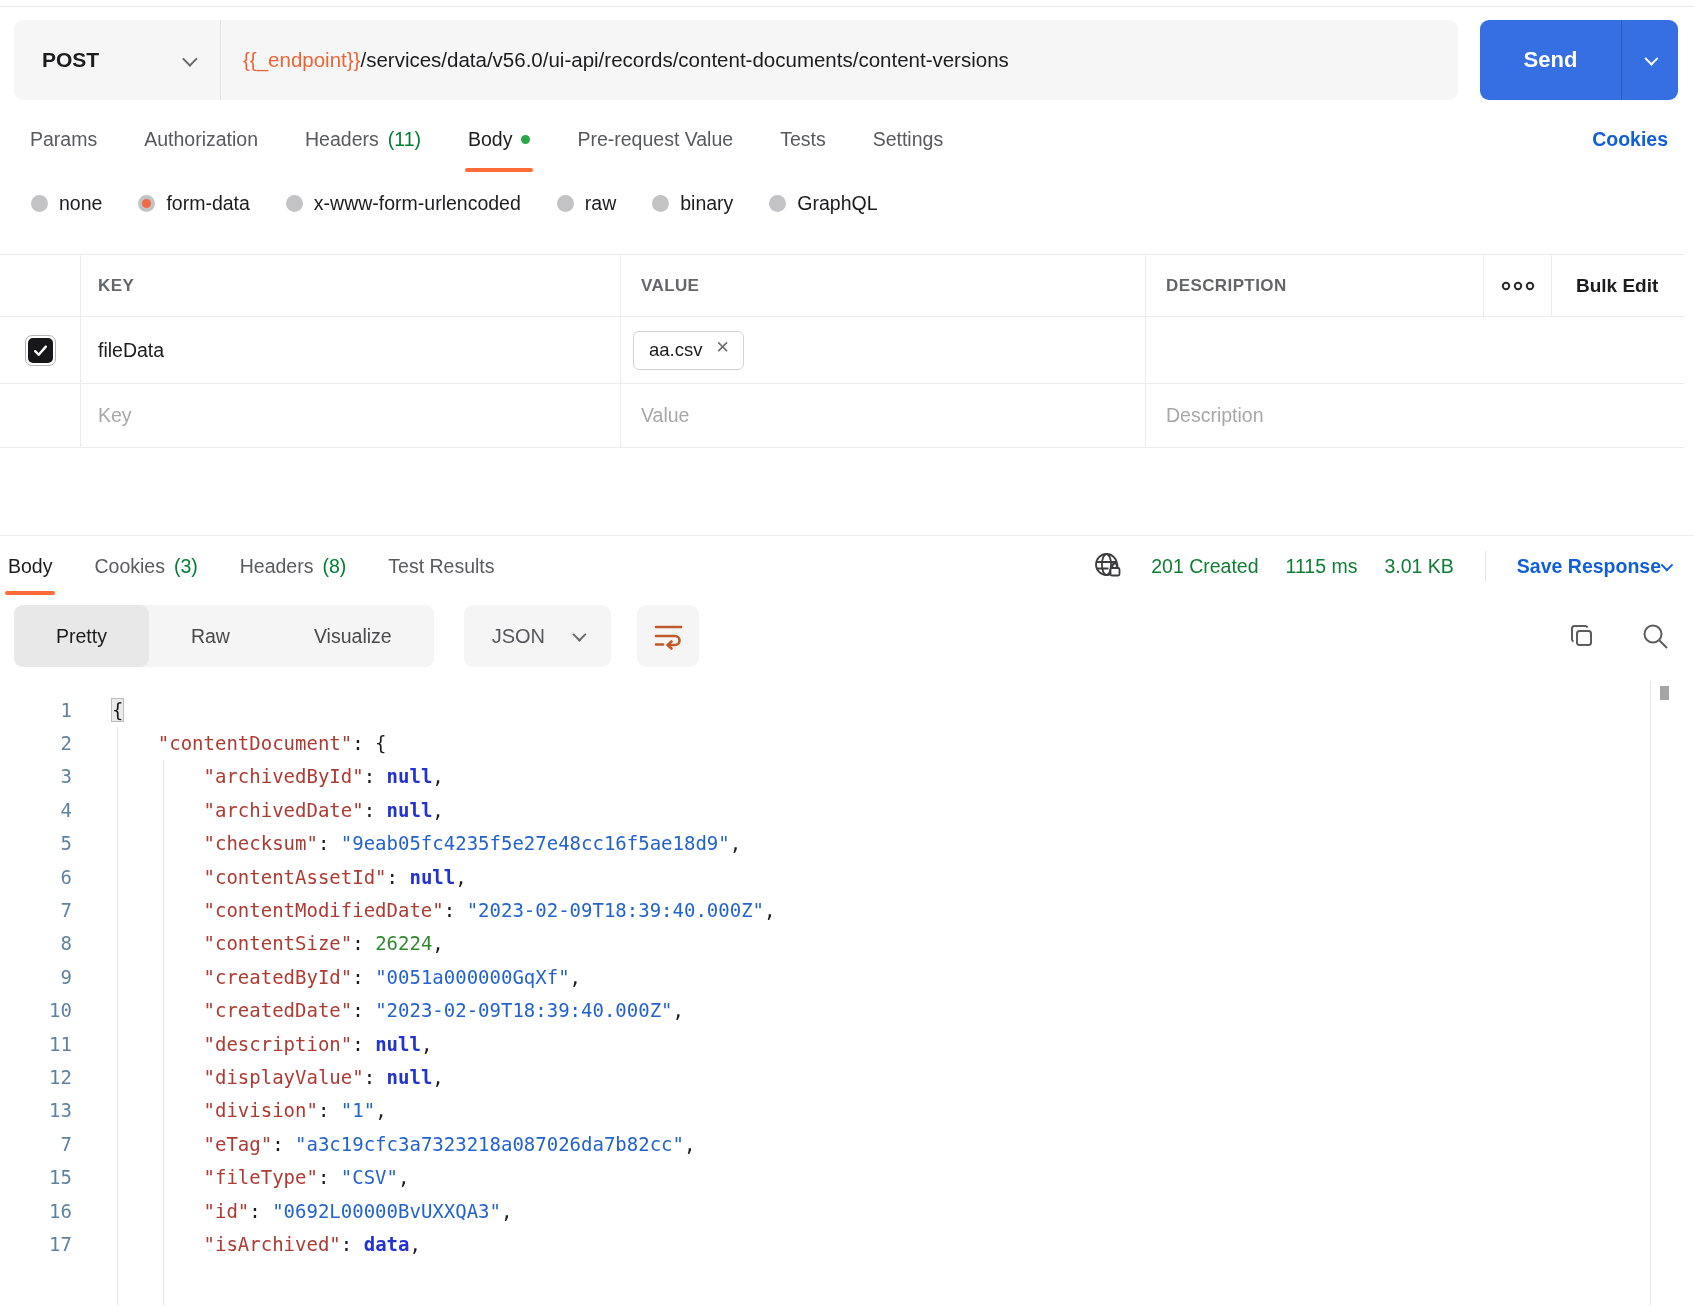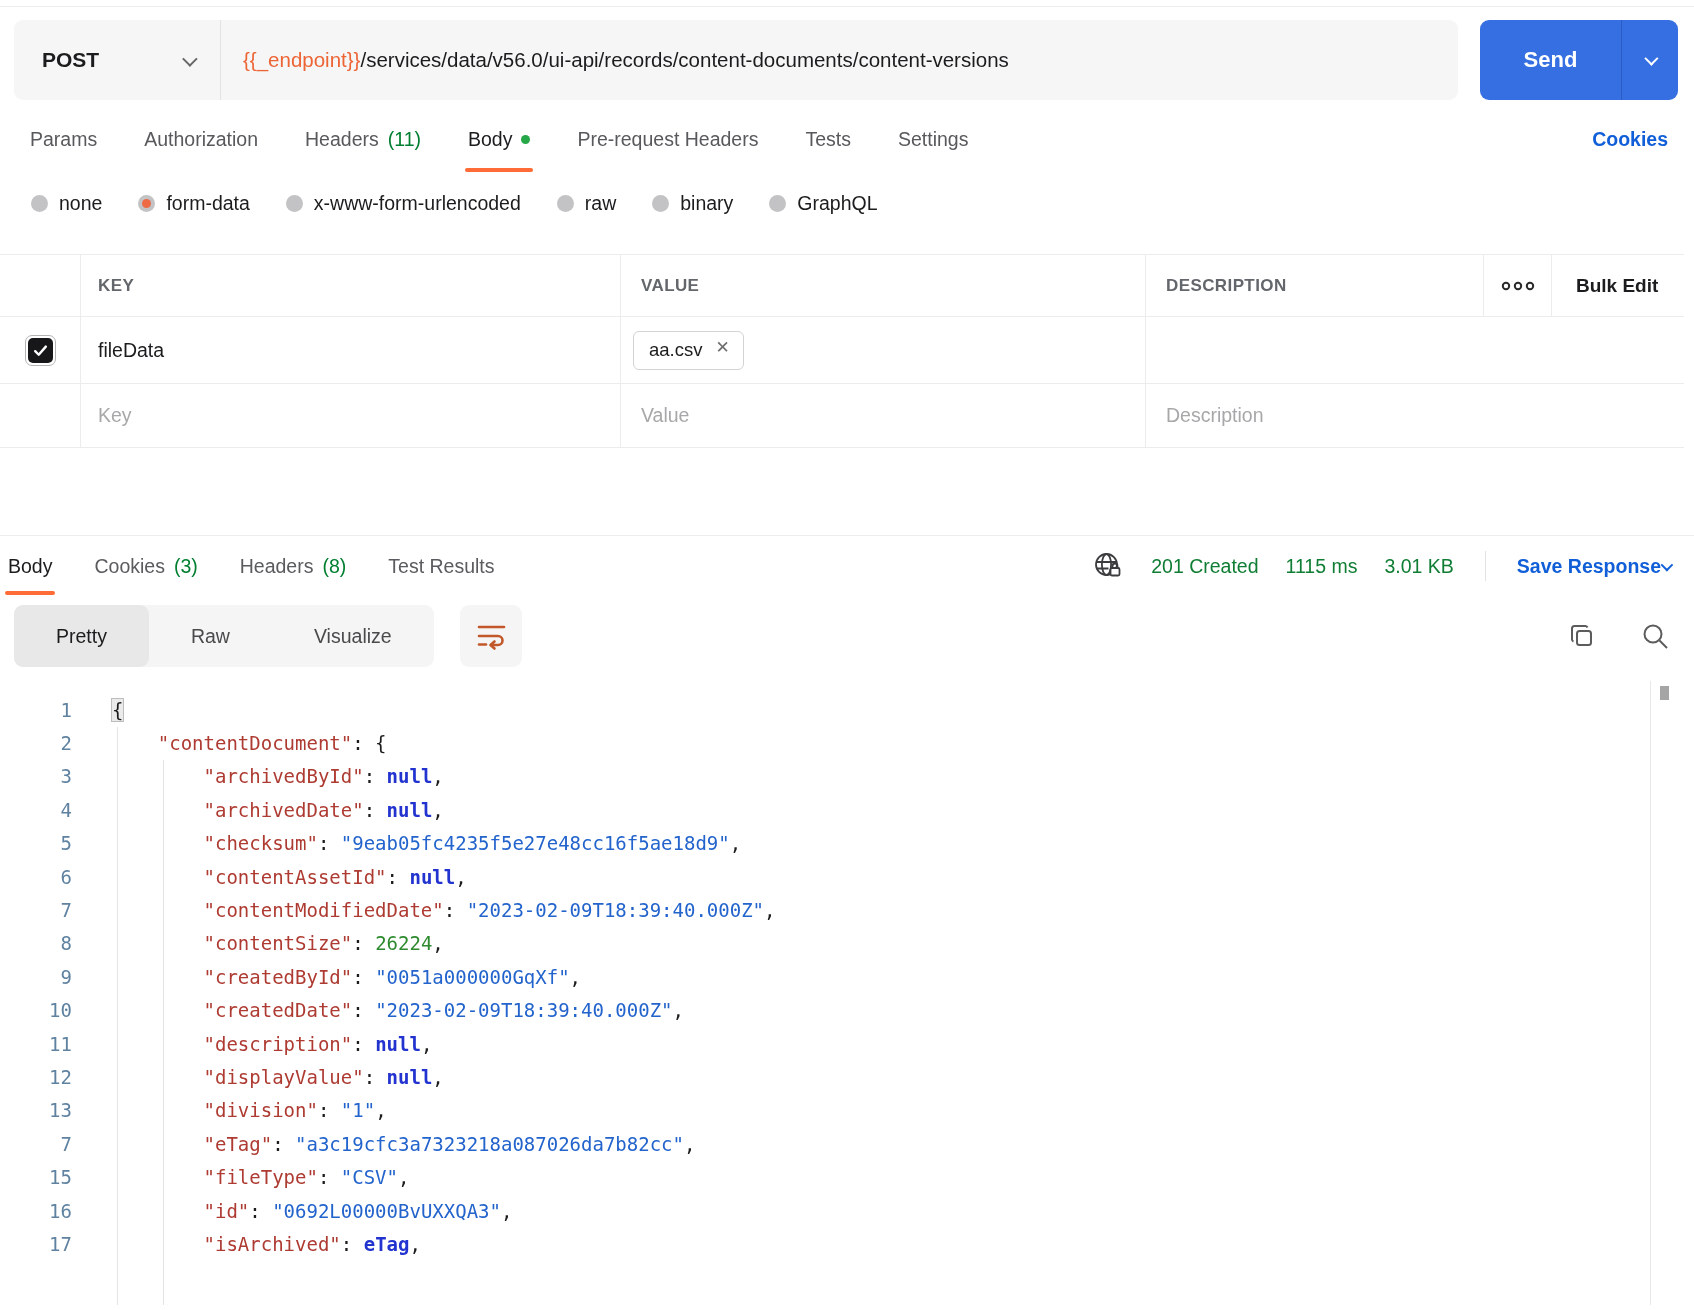--- a/index.html
+++ b/index.html
@@ -153,21 +153,21 @@
       </div>
       <div class="tab">
         <span>Headers</span>
         <span class="count">(11)</span>
       </div>
       <div class="tab active">
         <span>Body</span>
         <span class="dot"></span>
       </div>
       <div class="tab">
-        <span>Pre-request Headers</span>
+        <span>Pre-request Value</span>
       </div>
       <div class="tab">
         <span>Tests</span>
       </div>
       <div class="tab">
         <span>Settings</span>
       </div>
     </div>
   <span class="cookies-link">Cookies</span>
 </div>
@@ -291,20 +291,24 @@
     </span>
   </div>
 </div>
 
 <div class="resp-toolbar">
   <div class="segmented" id="view-tabs">
       <div class="seg active">Pretty</div>
       <div class="seg">Raw</div>
       <div class="seg">Visualize</div>
     </div>
+  <div class="fmt">
+    <span>JSON</span>
+    <span class="chev"></span>
+  </div>
   <div class="wrapbtn">
     <svg width="32" height="30" viewBox="0 0 32 30" fill="none" stroke="#c2572a" stroke-width="2.6" stroke-linecap="round" stroke-linejoin="round">
       <path d="M4 6h25"></path>
       <path d="M4 15h19a4.5 4.5 0 0 1 0 9h-7"></path>
       <path d="M19.5 20.5 15.5 24l4 3.5"></path>
       <path d="M4 23.5h7"></path>
     </svg>
   </div>
   <div class="tool-icons">
     <svg width="28" height="28" viewBox="0 0 28 28" fill="none" stroke="#5c5c5c" stroke-width="2">
@@ -381,19 +385,19 @@
       <div class="code-line">
         <span class="ln">15</span>
         <span class="ct"><span class="tk-ws">        </span><span class="tk-key">"fileType"</span><span class="tk-p">: </span><span class="tk-str">"CSV"</span><span class="tk-p">,</span></span>
       </div>
       <div class="code-line">
         <span class="ln">16</span>
         <span class="ct"><span class="tk-ws">        </span><span class="tk-key">"id"</span><span class="tk-p">: </span><span class="tk-str">"0692L00000BvUXXQA3"</span><span class="tk-p">,</span></span>
       </div>
       <div class="code-line">
         <span class="ln">17</span>
-        <span class="ct"><span class="tk-ws">        </span><span class="tk-key">"isArchived"</span><span class="tk-p">: </span><span class="tk-kw">eTag</span><span class="tk-p">,</span></span>
+        <span class="ct"><span class="tk-ws">        </span><span class="tk-key">"isArchived"</span><span class="tk-p">: </span><span class="tk-kw">data</span><span class="tk-p">,</span></span>
       </div>
     </div>
   <div class="vtrack">
     <div class="vthumb"></div>
   </div>
 </div>
 
 </body></html>

